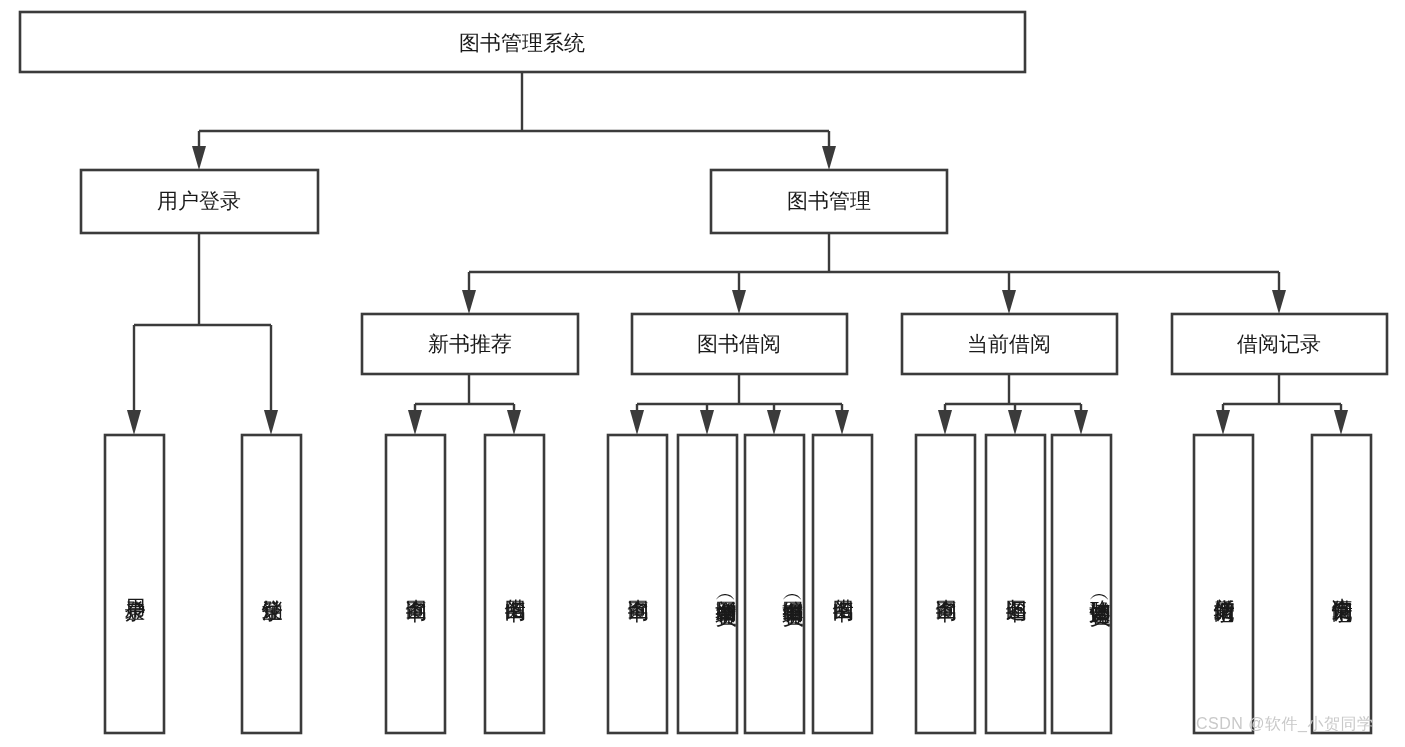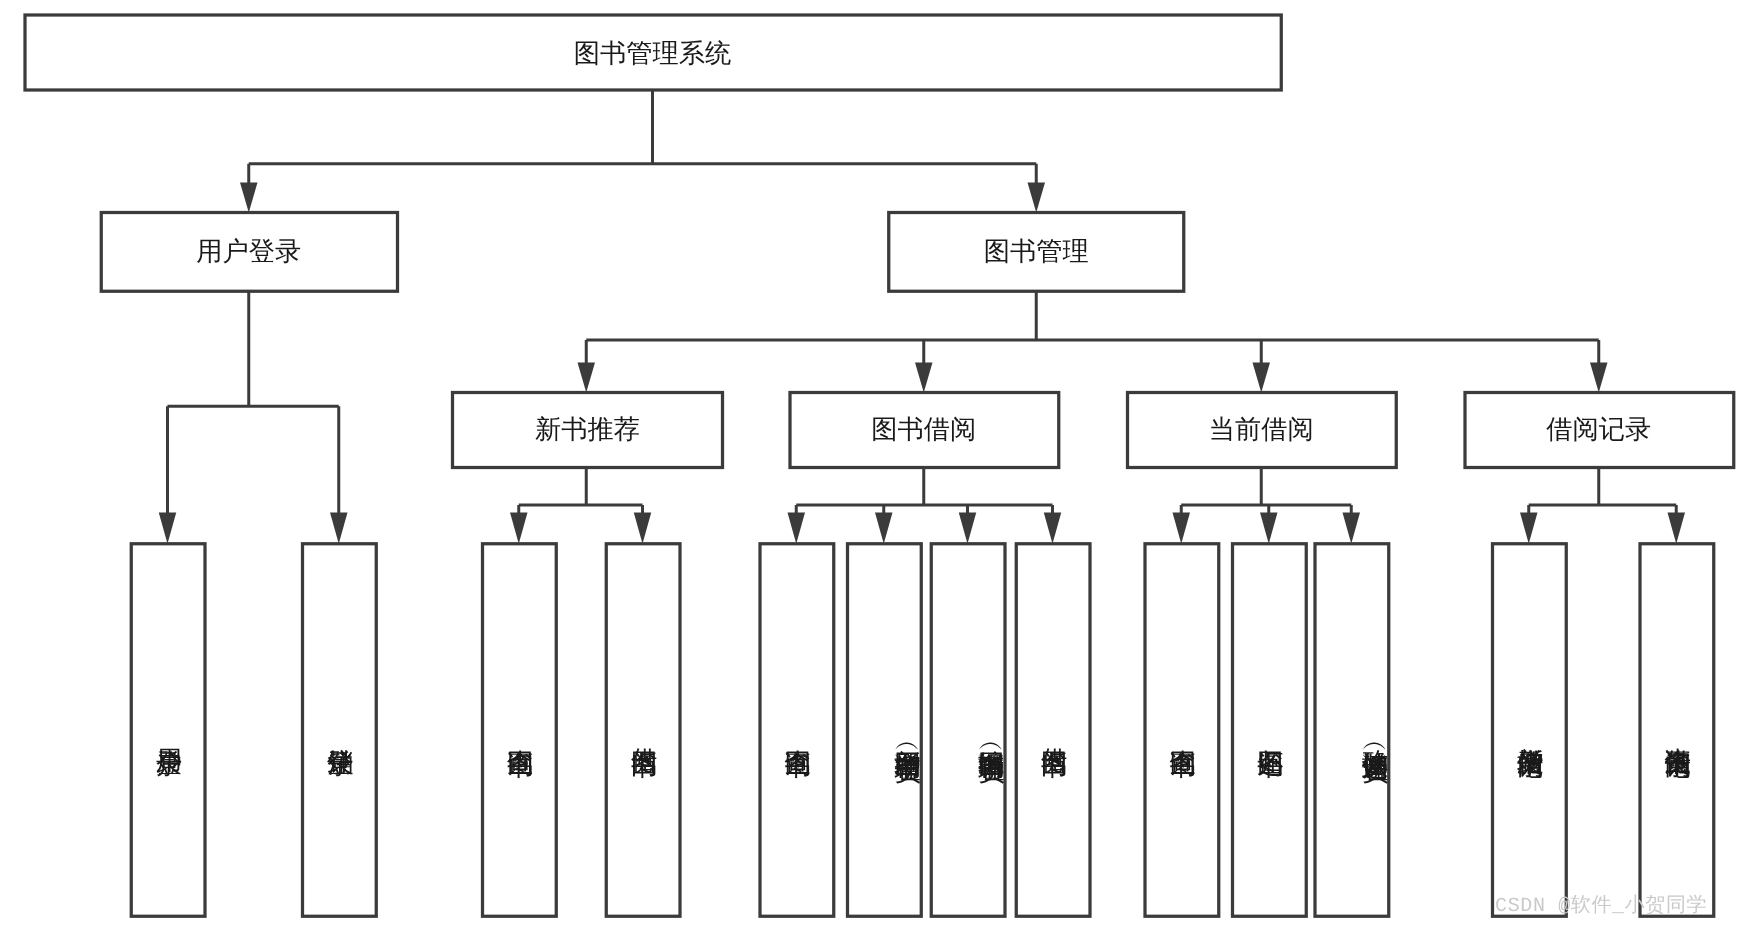--- a/index.html
+++ b/index.html
@@ -62,21 +62,21 @@
     align-items: flex-start;
     justify-content: center;
     white-space: nowrap;
     pointer-events: none;
   }
   .leaf-label.centered {
     align-items: center;
   }
   .watermark {
     position: absolute;
-    font-family: Liberation Mono, monospace;
+    font-family: Liberation Sans, sans-serif;
     font-size: 16px;
     color: #c9c9c9;
     white-space: nowrap;
     letter-spacing: 0.5px;
     text-align: center;
   }
 </style>
 </head>
 <body>
 

